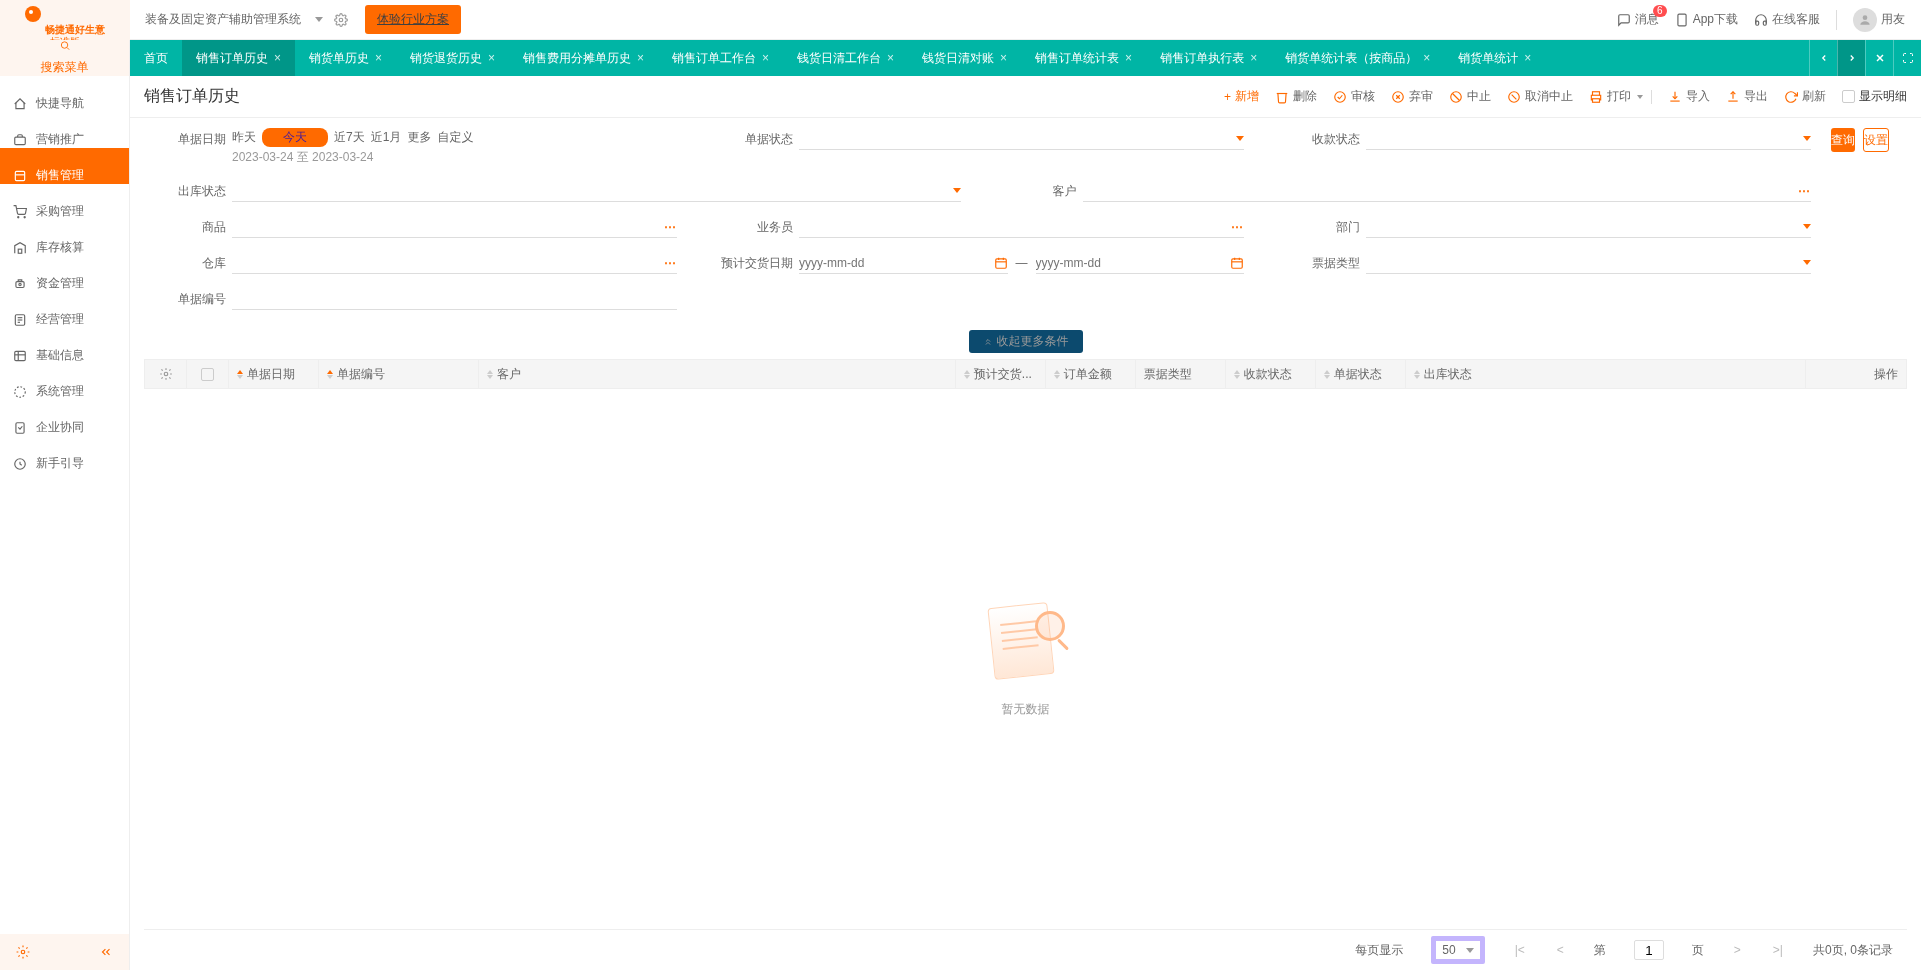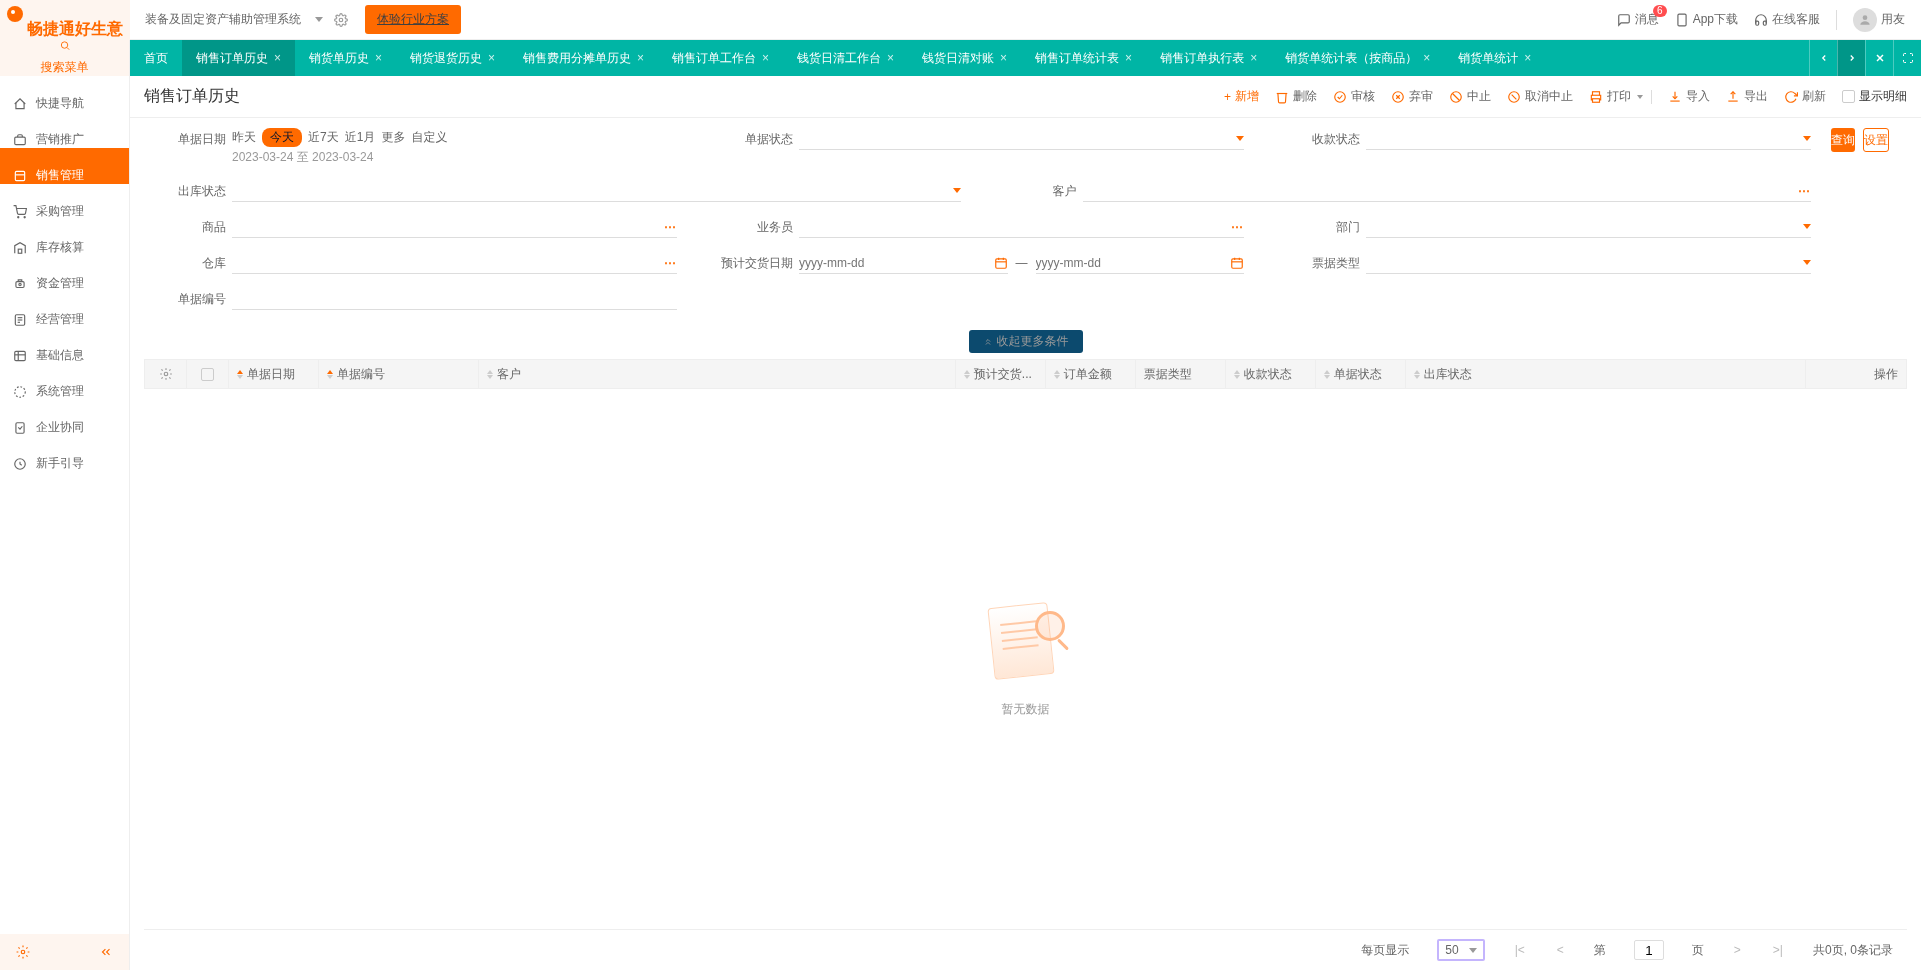--- a/index.html
+++ b/index.html
@@ -5,21 +5,21 @@
 * { margin: 0; padding: 0; box-sizing: border-box; }
 body { font-family: "Microsoft YaHei", "PingFang SC", Arial, sans-serif; font-size: 12px; color: #333; background: #fff; overflow: hidden; }
 .app { width: 1921px; height: 970px; display: flex; flex-direction: column; }
 
 
 .top-header { height: 40px; display: flex; align-items: center; border-bottom: 1px solid #eee; }
 .logo-area { width: 130px; height: 40px; display: flex; align-items: center; justify-content: center; background: #fef5ef; flex-direction: column; }
 .logo-area .logo-row { display: flex; align-items: center; gap: 4px; }
 .logo-area .logo-ico { width: 16px; height: 16px; background: #ff6a00; border-radius: 50%; position: relative; }
 .logo-area .logo-ico::after { content:''; position:absolute; top:4px; left:4px; width:4px; height:4px; background:#fff; border-radius:50%; }
-.logo-area .logo-txt { color: #ff6a00; font-weight: bold; font-size: 16px; margin-top: 32px; }
+.logo-area .logo-txt { color: #ff6a00; font-weight: bold; font-size: 10px; margin-top: 32px; }
 .logo-area .logo-sub { color: #ff6a00; font-size: 10px; margin-top: -2px; }
 .sys-select { flex: 0 0 auto; display: flex; align-items: center; margin-left: 15px; gap: 8px; }
 .sys-select-text { font-size: 12px; color: #666; }
 .chev-down { display:inline-block; width:0; height:0; border-left:4px solid transparent; border-right:4px solid transparent; border-top:5px solid #999; margin-left: 6px; }
 .gear-btn { width: 24px; height:24px; display:flex; align-items:center; justify-content:center; cursor:pointer; margin-left:6px; }
 .orange-btn { background: #ff6a00; color: #404040; border: none; padding: 6px 12px; border-radius: 3px; cursor: pointer; margin-left: 12px; font-size: 12px; text-decoration: underline; }
 .top-spacer { flex: 1; }
 .top-actions { display: flex; align-items: center; gap: 16px; padding-right: 16px; }
 .top-action { display: flex; align-items: center; gap: 4px; color: #666; cursor: pointer; position: relative; }
 .top-action .badge { position: absolute; top: -6px; right: -8px; background: #ff4d4f; color: #fff; border-radius: 8px; font-size: 10px; padding: 0 4px; line-height: 12px; min-width: 12px; text-align: center; }
@@ -64,21 +64,21 @@
 .filter { padding: 10px 20px 0 20px; }
 .filter-row { display: flex; gap: 40px; margin-bottom: 14px; }
 .field { display: flex; align-items: flex-start; flex: 1; min-width:0; }
 .field-label { width: 82px; text-align: right; color: #666; padding-top: 3px; flex-shrink:0; padding-right:6px; }
 .field-control { flex: 1; min-width:0; }
 .input-line { border: none; border-bottom: 1px solid #ddd; width: 100%; height: 22px; background: transparent; outline: none; font-size: 12px; color:#333; }
 .input-end { display:flex; align-items:center; justify-content:flex-end; gap:4px; border-bottom:1px solid #ddd; height:22px; }
 .input-end .dots { color:#ff6a00; cursor:pointer; font-weight:bold; letter-spacing:1px; }
 .date-chips { display: flex; gap: 6px; align-items: center; flex-wrap: wrap; }
 .chip { color: #666; cursor: pointer; font-size:12px; }
-.chip.active { background: #ff6a00; color: #0f172a; padding: 1px 8px; border-radius: 8px; }
+.chip.active { background: #ff6a00; color: #4c1d95; padding: 1px 21px; border-radius: 8px; }
 .date-range-text { color:#999; font-size:12px; margin-top:2px; }
 .filter-side { width: 70px; display:flex; flex-direction:row; gap:8px; align-items:stretch; }
 .btn-primary { background:#ff6a00; color:#fff; border:none; border-radius:3px; height:24px; cursor:pointer; font-size:12px; }
 .btn-outline-orange { background:#fff; color:#ff6a00; border:1px solid #ff6a00; border-radius:3px; height:24px; cursor:pointer; font-size:12px; }
 
 .date-pair { display:flex; align-items:center; gap:8px; }
 .date-box { flex:1; display:flex; align-items:center; border-bottom:1px solid #ddd; height:22px; }
 .date-box input { border:none; outline:none; flex:1; font-size:12px; color:#999; background:transparent; }
 .cal-ico { color:#ff6a00; cursor:pointer; }
 .dash { color:#666; }
@@ -112,21 +112,21 @@
 
 .empty { flex:1; display:flex; flex-direction:column; align-items:center; justify-content:center; color:#999; gap:14px; }
 .empty-illu { width:90px; height:90px; position:relative; }
 .empty-illu .paper { position:absolute; width:60px; height:72px; background:linear-gradient(#fff,#ffe7d6); border:1px solid #ffd5b8; border-radius:4px; top:8px; left:10px; transform:rotate(-6deg); }
 .empty-illu .paper::before { content:''; position:absolute; left:10px; top:16px; width:36px; height:2px; background:#ffc9a6; box-shadow:0 8px 0 #ffc9a6, 0 16px 0 #ffc9a6, 0 24px 0 #ffc9a6; }
 .empty-illu .mag { position:absolute; right:6px; top:14px; width:30px; height:30px; border:3px solid #ffb98a; border-radius:50%; background:rgba(255,186,138,0.2); }
 .empty-illu .mag::after { content:''; position:absolute; right:-8px; bottom:-8px; width:14px; height:3px; background:#ffb98a; transform:rotate(45deg); border-radius:2px; }
 
 .tfoot-line { border-top:1px solid #eee; margin-top:4px; }
 .pagination { height:40px; display:flex; align-items:center; justify-content:flex-end; gap:28px; padding:0 14px; color:#666; }
-.pagination .sel { border:2px solid #c4b5fd; padding:2px 6px; border-radius:2px; display:flex; align-items:center; gap:4px; cursor:pointer; }
+.pagination .sel { border:5px solid #c4b5fd; padding:2px 6px; border-radius:2px; display:flex; align-items:center; gap:4px; cursor:pointer; }
 .pagination .pg-input { width:30px; height:20px; border:1px solid #ddd; text-align:center; border-radius:2px; outline:none; }
 .pagination .pg-btn { color:#bbb; cursor:pointer; padding:0 2px; }
 
 svg { display:block; }
 .ico-svg { width:14px; height:14px; }
 </style>
 </head>
 <body>
 
 <div class="app">

